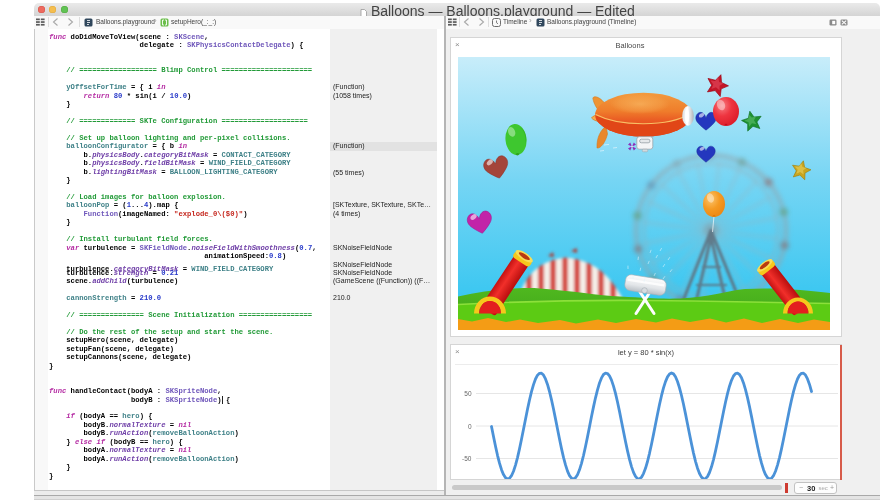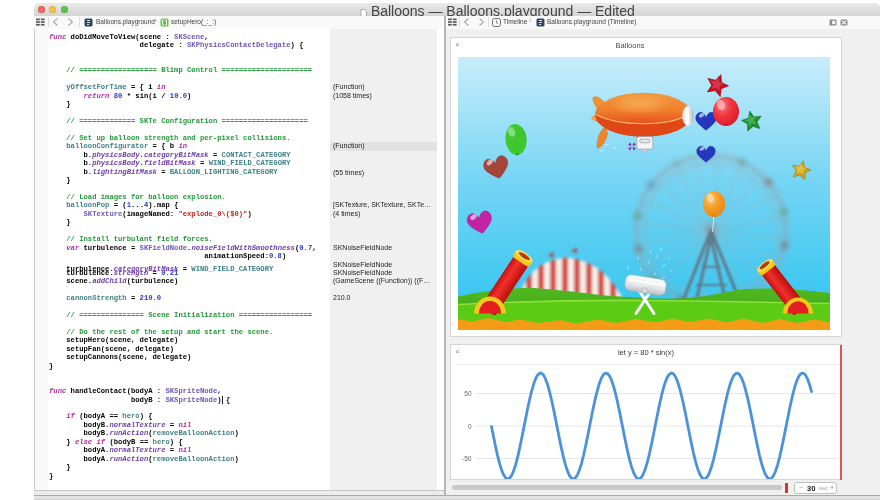--- a/index.html
+++ b/index.html
@@ -101,29 +101,29 @@
 <div class="abs" style="left:35px;top:29px;width:13px;height:461px;background:#F8F8F8;"></div>
 <div class="abs" style="left:330px;top:29px;width:107px;height:461px;background:#F0F0F0;"></div>
 <div class="abs" style="left:330px;top:142.4px;width:107px;height:8.4px;background:#E2E2E2;"></div>
 <div class="cl" style="top:32.6px"><span class="k">func</span> doDidMoveToView(scene : <span class="v">SKScene</span>,</div>
 <div class="cl" style="top:41.0px">                     delegate : <span class="v">SKPhysicsContactDelegate</span>) {</div>
 <div class="cl" style="top:66.3px">    <span class="c">// ================== Blimp Control =====================</span></div>
 <div class="cl" style="top:83.2px">    <span class="t">yOffsetForTime</span> = { i <span class="k">in</span></div>
 <div class="cl" style="top:91.7px">        <span class="k">return</span> <span class="n">80</span> * sin(i / <span class="n">10.0</span>)</div>
 <div class="cl" style="top:100.1px">    }</div>
 <div class="cl" style="top:117.0px">    <span class="c">// ============= SKTe Configuration ====================</span></div>
-<div class="cl" style="top:133.9px">    <span class="c">// Set up balloon strength and per-pixel collisions.</span></div>
+<div class="cl" style="top:133.9px">    <span class="c">// Set up balloon lighting and per-pixel collisions.</span></div>
 <div class="cl" style="top:142.3px">    <span class="t">balloonConfigurator</span> = { b <span class="k">in</span></div>
 <div class="cl" style="top:150.7px">        b.<span class="p">physicsBody</span>.<span class="p">categoryBitMask</span> = <span class="t">CONTACT_CATEGORY</span></div>
 <div class="cl" style="top:159.2px">        b.<span class="p">physicsBody</span>.<span class="p">fieldBitMask</span> = <span class="t">WIND_FIELD_CATEGORY</span></div>
 <div class="cl" style="top:167.6px">        b.<span class="p">lightingBitMask</span> = <span class="t">BALLOON_LIGHTING_CATEGORY</span></div>
 <div class="cl" style="top:176.1px">    }</div>
 <div class="cl" style="top:192.9px">    <span class="c">// Load images for balloon explosion.</span></div>
 <div class="cl" style="top:201.4px">    <span class="t">balloonPop</span> = (<span class="n">1</span>...<span class="n">4</span>).map {</div>
-<div class="cl" style="top:209.8px">        <span class="v">SKTexture</span>(imageNamed: <span class="s">"explode_0\($0)"</span>)</div>
+<div class="cl" style="top:209.8px">        <span class="v">Function</span>(imageNamed: <span class="s">"explode_0\($0)"</span>)</div>
 <div class="cl" style="top:218.3px">    }</div>
 <div class="cl" style="top:235.1px">    <span class="c">// Install turbulant field forces.</span></div>
 <div class="cl" style="top:243.6px">    <span class="k">var</span> turbulence = <span class="v">SKFieldNode</span>.<span class="p">noiseFieldWithSmoothness</span>(<span class="n">0.7</span>,</div>
 <div class="cl" style="top:252.0px">                                    animationSpeed:<span class="n">0.8</span>)</div>
 <div class="cl" style="top:265px">    turbulence.<span class="p">categoryBitMask</span> = <span class="t">WIND_FIELD_CATEGORY</span></div>
 <div class="cl" style="top:268.9px">    turbulence.<span class="p">strength</span> = <span class="n">0.21</span></div>
 <div class="cl" style="top:277.3px">    scene.<span class="p">addChild</span>(turbulence)</div>
 <div class="cl" style="top:294.2px">    <span class="t">cannonStrength</span> = <span class="n">210.0</span></div>
 <div class="cl" style="top:311.1px">    <span class="c">// =============== Scene Initialization =================</span></div>
 <div class="cl" style="top:328.0px">    <span class="c">// Do the rest of the setup and start the scene.</span></div>

